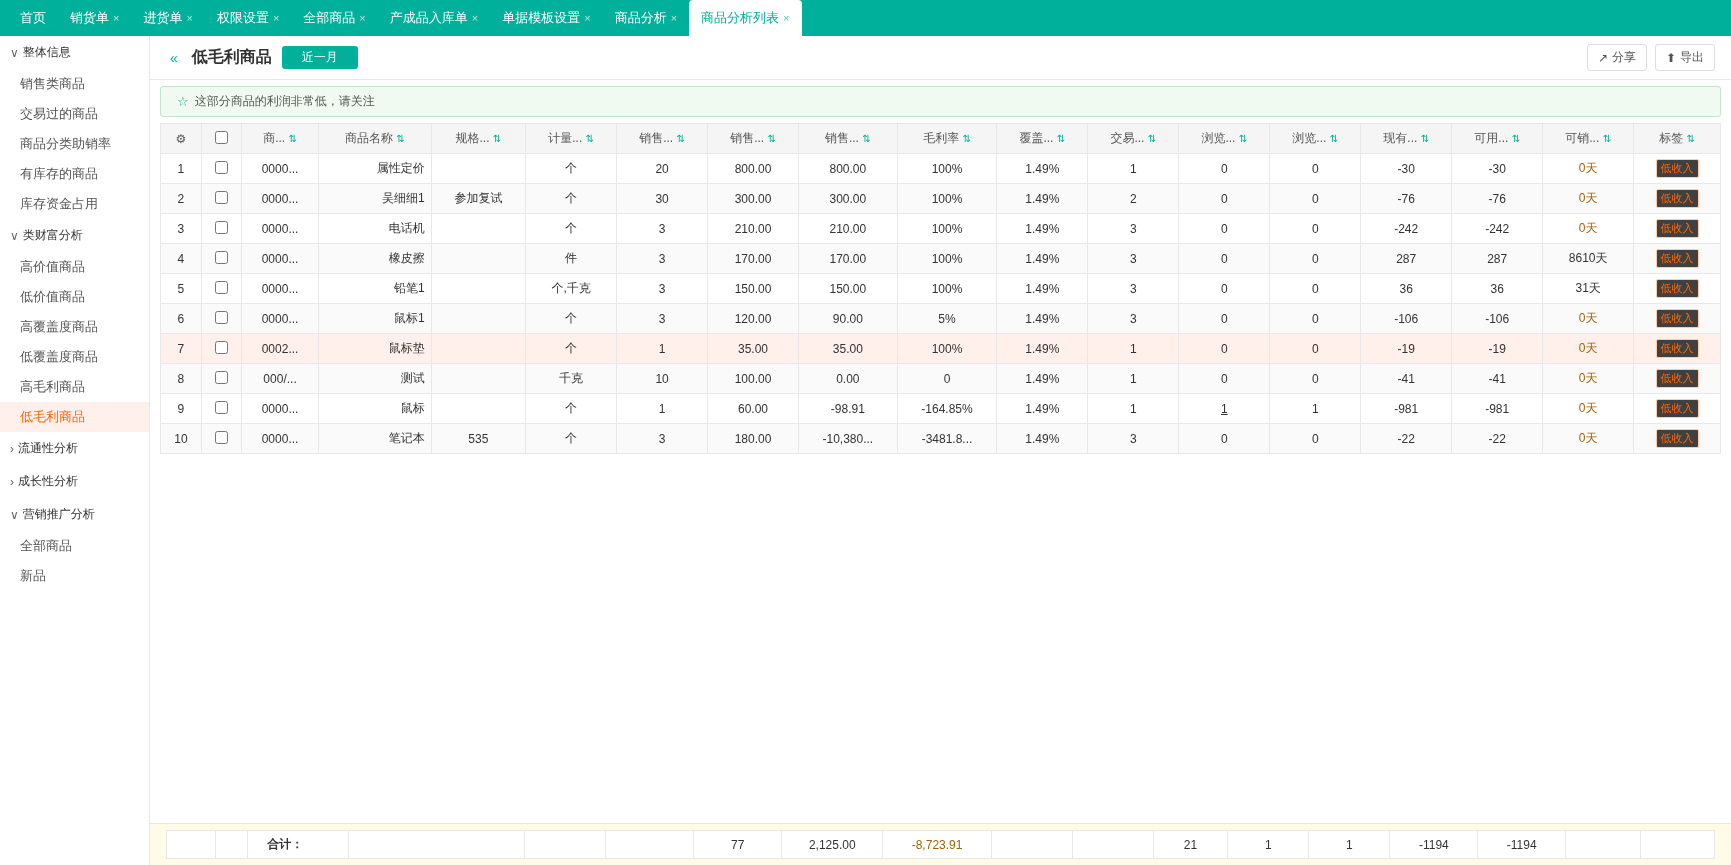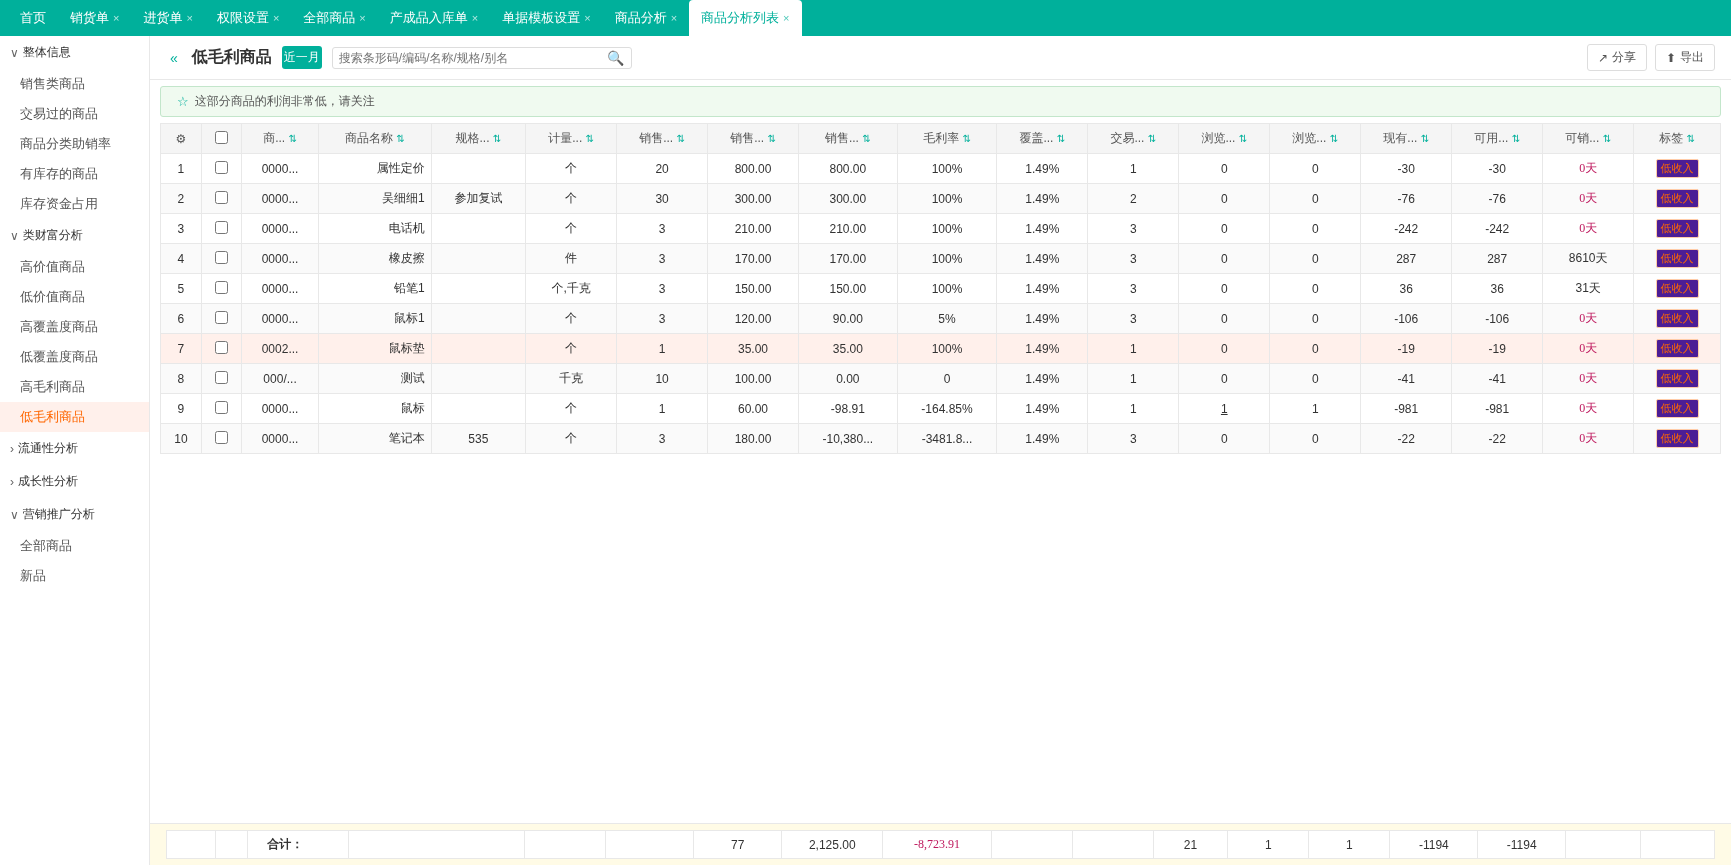--- a/index.html
+++ b/index.html
@@ -78,21 +78,21 @@
     .page-title {
       font-size: 16px;
       font-weight: bold;
       color: #333;
     }
     .date-filter-btn {
       background: #00b09b;
       color: #fff;
       border: none;
       border-radius: 3px;
-      padding: 3px 2px;
+      padding: 3px 20px;
       cursor: pointer;
       font-size: 12px;
     }
     .search-box {
       display: flex;
       align-items: center;
       border: 1px solid #ddd;
       border-radius: 3px;
       padding: 2px 6px;
       flex: 1;
@@ -177,22 +177,22 @@
       white-space: nowrap;
       color: #333;
     }
     tbody td.text-left { text-align: right; }
     .tag-badge {
       display: inline-block;
       padding: 1px 4px;
       border-radius: 2px;
       font-size: 11px;
     }
-    .tag-low-income { background: #4c1d95; color: #ff6600; border: 1px solid #ffcca8; }
-    .text-red { color: #be185d; font-family: Liberation Serif, serif; }
+    .tag-low-income { background: #404040; color: #ff6600; border: 1px solid #ffcca8; }
+    .text-red { color: #a16207; }
     .link-underline { text-decoration: underline; color: #333; cursor: pointer; }
 
     
     .totals-bar {
       border-top: 1px solid #e8e8e8;
       padding: 6px 16px;
       background: #fffbe6;
       display: flex;
       align-items: center;
       font-size: 12px;
@@ -339,24 +339,20 @@
     <div class="sidebar-item">全部商品</div>
     <div class="sidebar-item">新品</div>
   </aside>
 
   <main class="content-area">
 
     <div class="page-header">
       <button class="collapse-btn">«</button>
       <h1 class="page-title">低毛利商品</h1>
       <button class="date-filter-btn">近一月</button>
-      <div class="search-box">
-        <input type="text" placeholder="搜索条形码/编码/名称/规格/别名" style="">
-        <span class="search-icon">🔍</span>
-      </div>
       <div class="header-actions">
         <button class="action-btn">
           <span>↗</span>
           <span>分享</span>
         </button>
         <button class="action-btn">
           <span>⬆</span>
           <span>导出</span>
         </button>
       </div>

